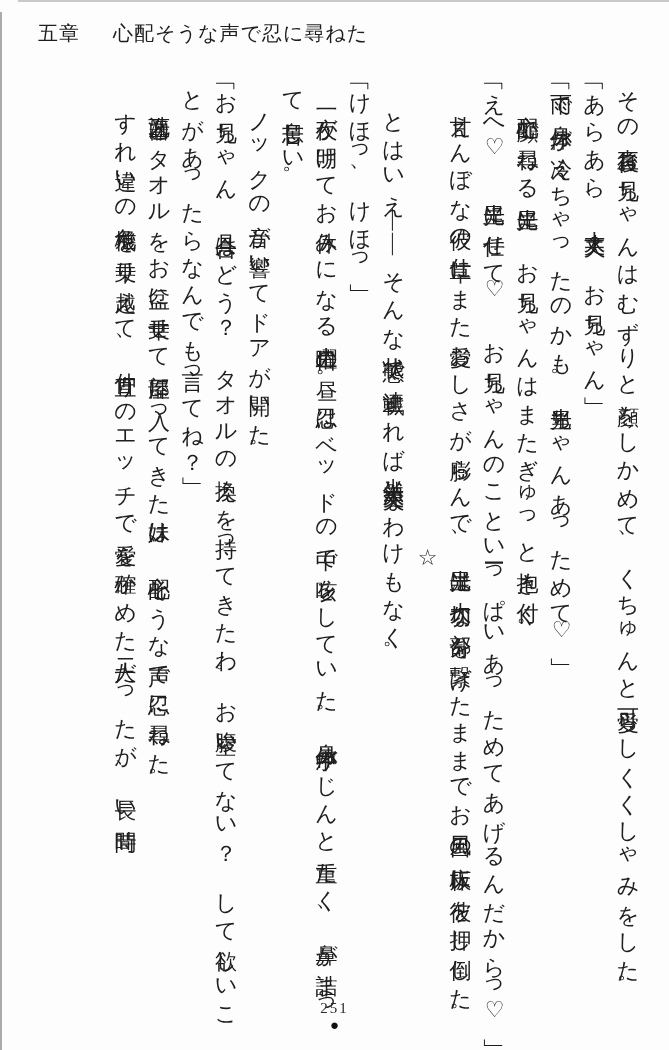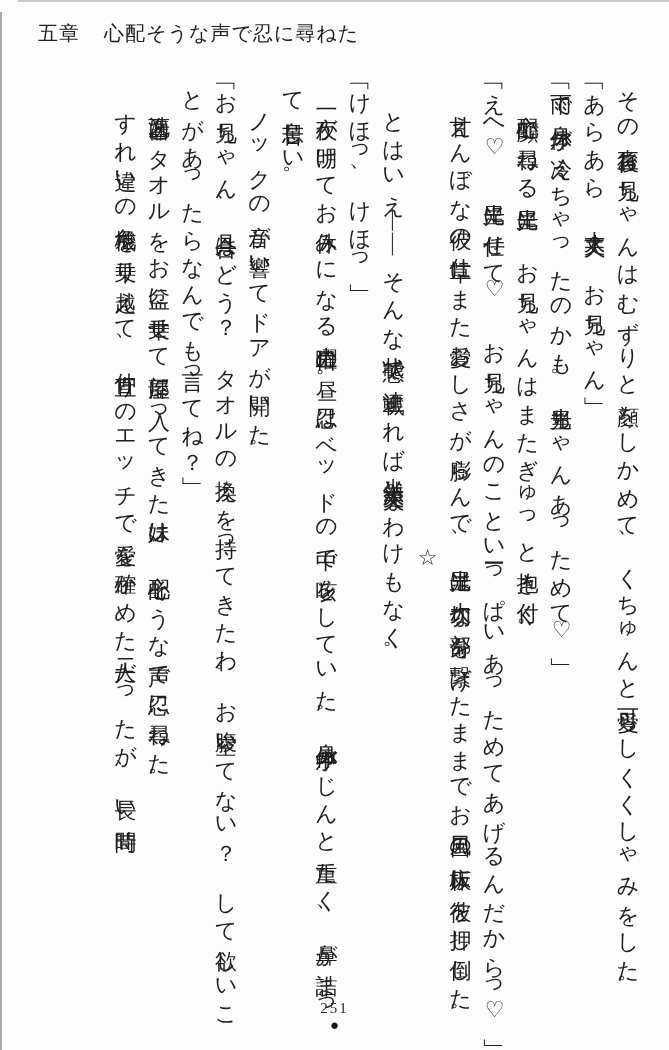--- a/index.html
+++ b/index.html
@@ -35,21 +35,21 @@
   }
   .chapter-header {
     position: absolute;
     top: 20px;
     left: 38px;
     font-size: 20px;
     letter-spacing: 1px;
     white-space: nowrap;
   }
   .chapter-header .chapter-no {
-    margin-right: 24px;
+    margin-right: 33px;
   }
   .text-body {
     position: absolute;
     top: 76px;
     right: 24px;
     height: 965px;
     writing-mode: vertical-rl;
     text-orientation: mixed;
     font-size: 22px;
     line-height: 33.5px;

